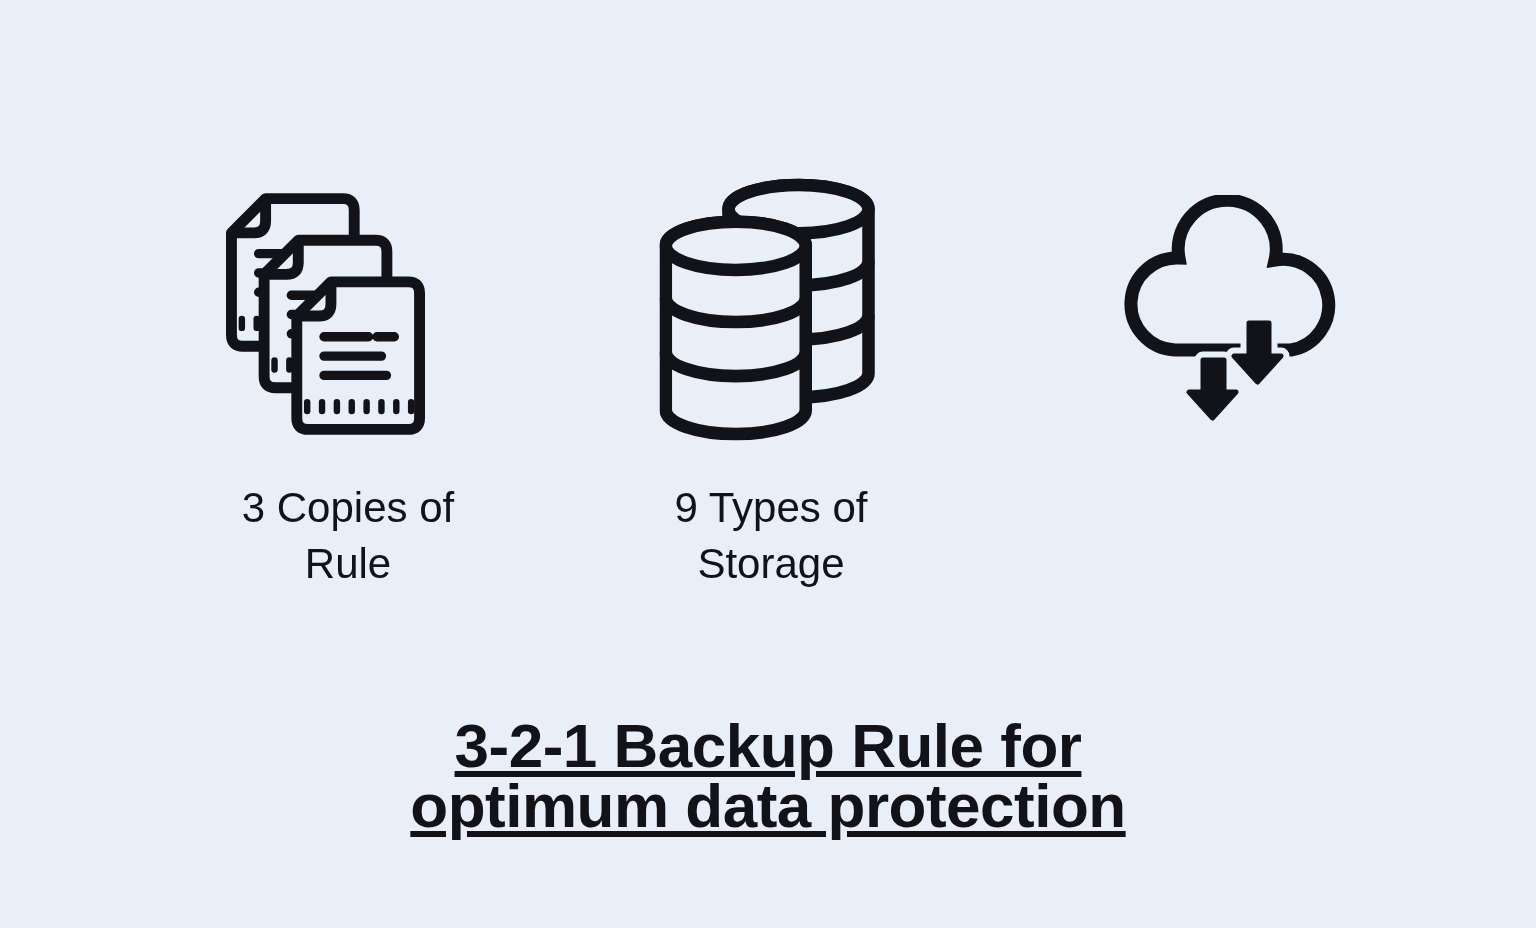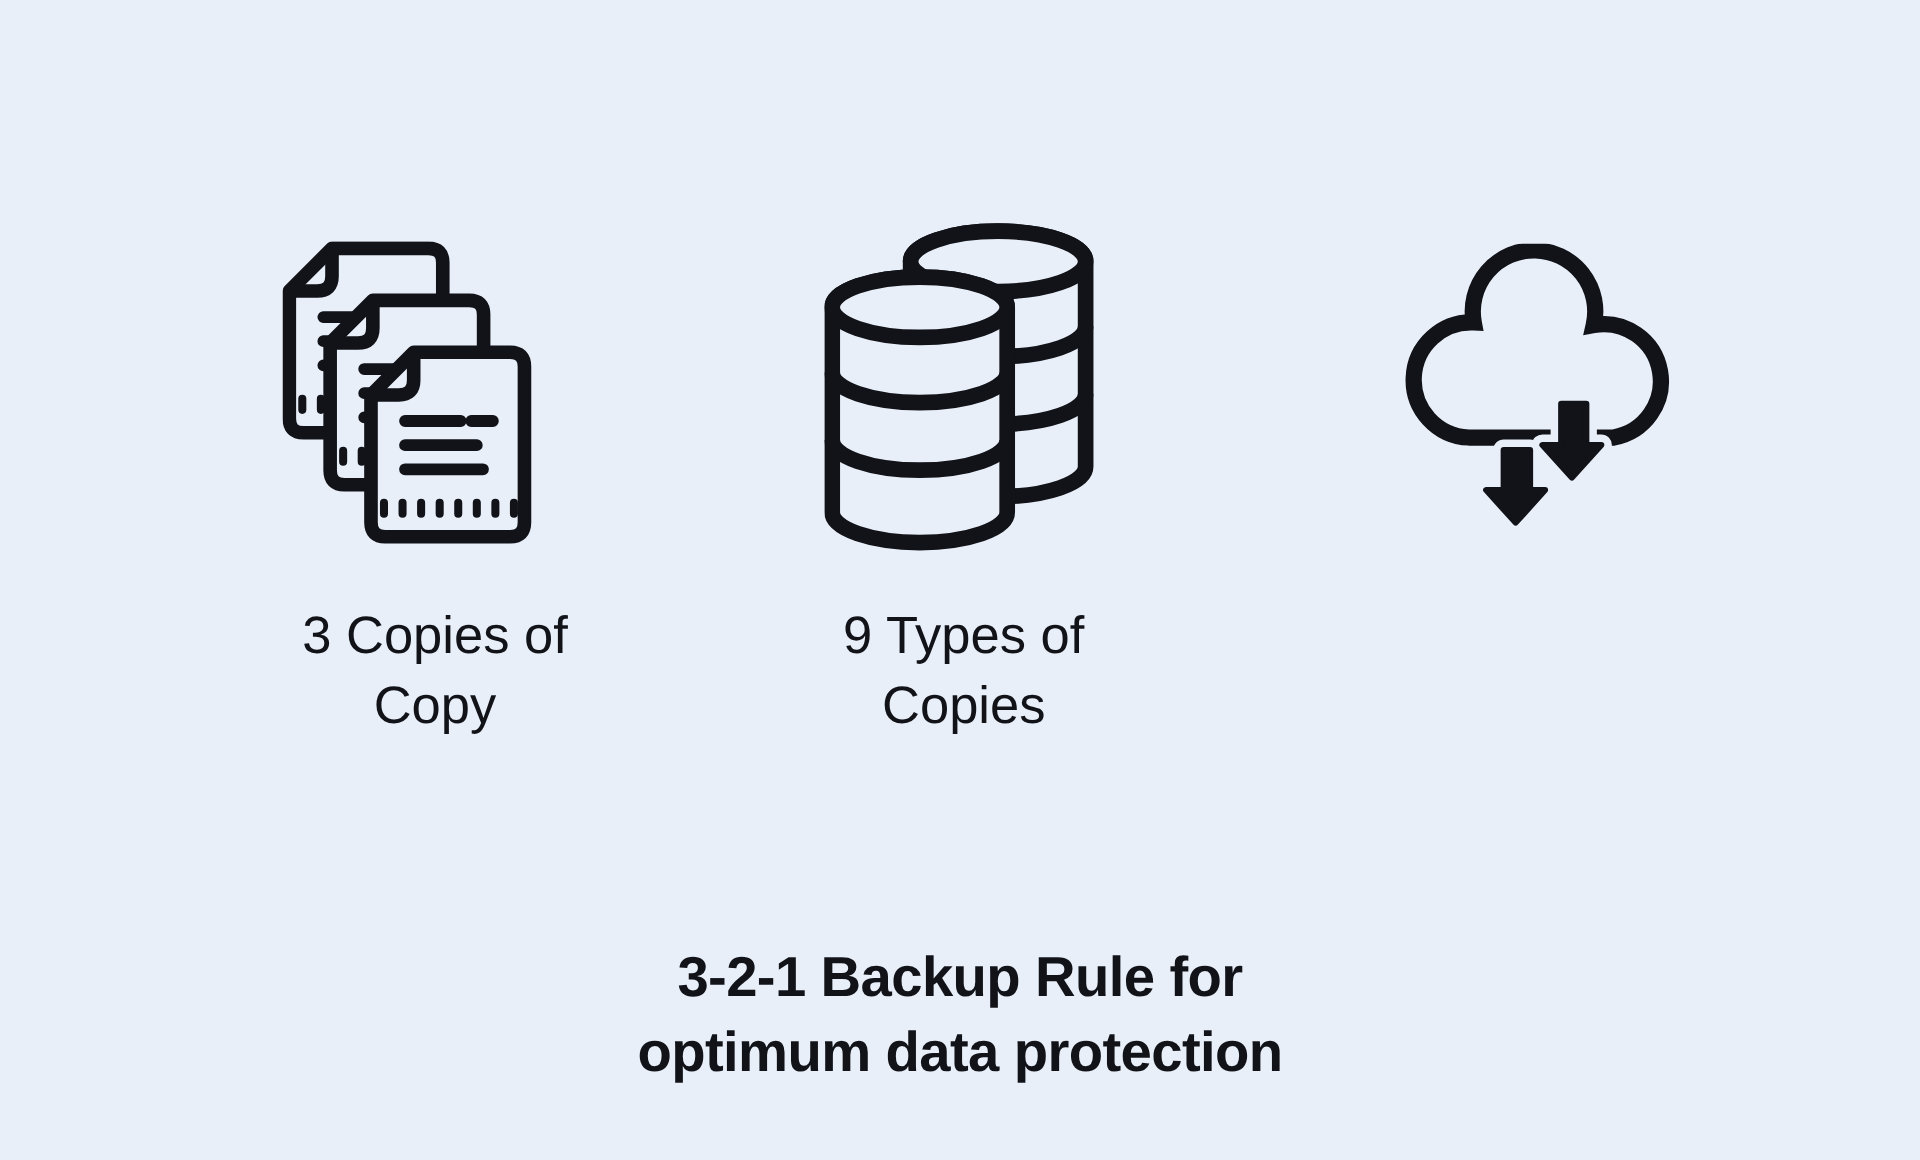--- a/index.html
+++ b/index.html
@@ -24,26 +24,27 @@
   .col-3 .icon-wrap{top:195px;}
   .label{
     position:absolute;top:480px;left:0;width:100%;
     text-align:center;
     font-size:42px;line-height:56px;
     letter-spacing:0px;
     color:var(--ink);
   }
   .label span{display:block;}
   .title{
-    position:absolute;top:752px;left:0;width:100%;
+    position:absolute;top:716px;left:0;width:100%;
     text-align:center;
     font-weight:bold;
-    font-size:45px;line-height:60px;
+    font-size:62px;line-height:60px;
     letter-spacing:-0.5px;
     color:var(--ink);
+    text-decoration:underline;
   }
   .title span{display:block;}
   svg{display:block;}
 </style>
 </head>
 <body>
 
 <div class="canvas">
 
   <div class="col col-1">
@@ -57,41 +58,41 @@
             <path d="M16 127 V136 M31 127 V136 M46 127 V136 M61 127 V136 M76 127 V136 M91 127 V136 M106 127 V136 M121 127 V136" fill="none" stroke="#111318" stroke-width="6.5" stroke-linecap="round"></path>
           </g>
         </defs>
         <use href="#pg"></use>
         <use href="#pg" transform="translate(33,42)"></use>
         <use href="#pg" transform="translate(66,84)"></use>
       </svg>
     </div>
     <div class="label">
       <span>3 Copies of</span>
-      <span>Copy</span>
+      <span>Rule</span>
     </div>
   </div>
 
   <div class="col col-2">
     <div class="icon-wrap">
       <svg width="223" height="263" viewBox="0 0 231 272" aria-hidden="true">
         <defs>
           <g id="cyl">
             <path d="M6.5 70 A72.5 25 0 0 1 151.5 70 V240 A72.5 25 0 0 1 6.5 240 Z" fill="#e9eff9" stroke="#111318" stroke-width="13"></path>
             <ellipse cx="79" cy="70" rx="72.5" ry="25" fill="#e9eff9" stroke="#111318" stroke-width="13"></ellipse>
             <path d="M6.5 124 A72.5 25 0 0 0 151.5 124 M6.5 180 A72.5 25 0 0 0 151.5 180" fill="none" stroke="#111318" stroke-width="13"></path>
           </g>
         </defs>
         <use href="#cyl" transform="translate(65,-38)"></use>
         <use href="#cyl"></use>
       </svg>
     </div>
     <div class="label">
       <span>9 Types of</span>
-      <span>Copies</span>
+      <span>Storage</span>
     </div>
   </div>
 
   <div class="col col-3">
     <div class="icon-wrap">
       <svg width="220" height="232" viewBox="0 0 220 232" aria-hidden="true">
 
         <path d="M52 155 A45.5 45.5 0 1 1 56 63 A49 49 0 1 1 152 65 A45.5 45.5 0 1 1 168 155 Z" fill="none" stroke="#111318" stroke-width="13"></path>
 
         <path d="M80 165 H101 V197 H113 L89.5 223 L66 197 H80 Z" fill="#e9eff9" stroke="#e9eff9" stroke-width="17" stroke-linejoin="round"></path>

